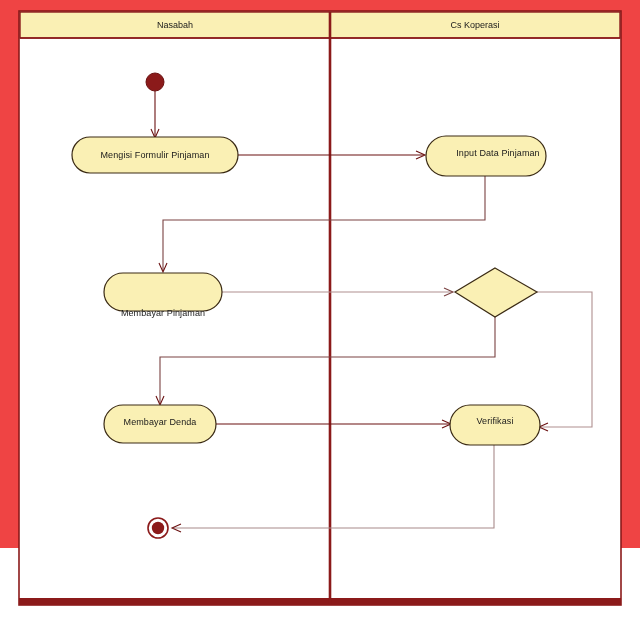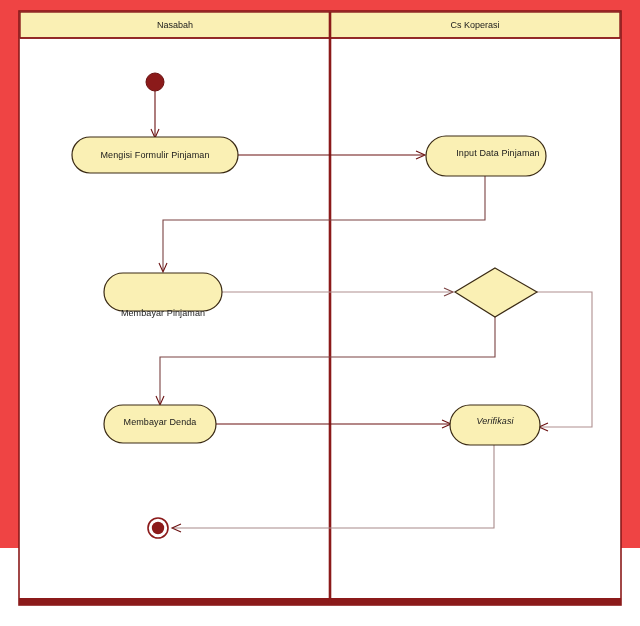--- a/index.html
+++ b/index.html
@@ -117,15 +117,15 @@
   <div class="lanetitle" style="left:475px;top:25px;text-align:right;">Cs Koperasi</div>
 
   <div class="nodelabel" style="left:155px;top:155px;">Mengisi Formulir Pinjaman</div>
 
   <div class="nodelabel" style="left:486px;top:153px;margin-left:12px;">Input Data Pinjaman</div>
 
   <div class="nodelabel" style="left:163px;top:290px;margin-top:23px;">Membayar Pinjaman</div>
 
   <div class="nodelabel" style="left:160px;top:422px;text-align:right;">Membayar Denda</div>
 
-  <div class="nodelabel" style="left:495px;top:421px;font-style:italic;">Verifikasi</div>
+  <div class="nodelabel" style="left:495px;top:421px;">Verifikasi</div>
 
 </div>
 
 </body></html>

